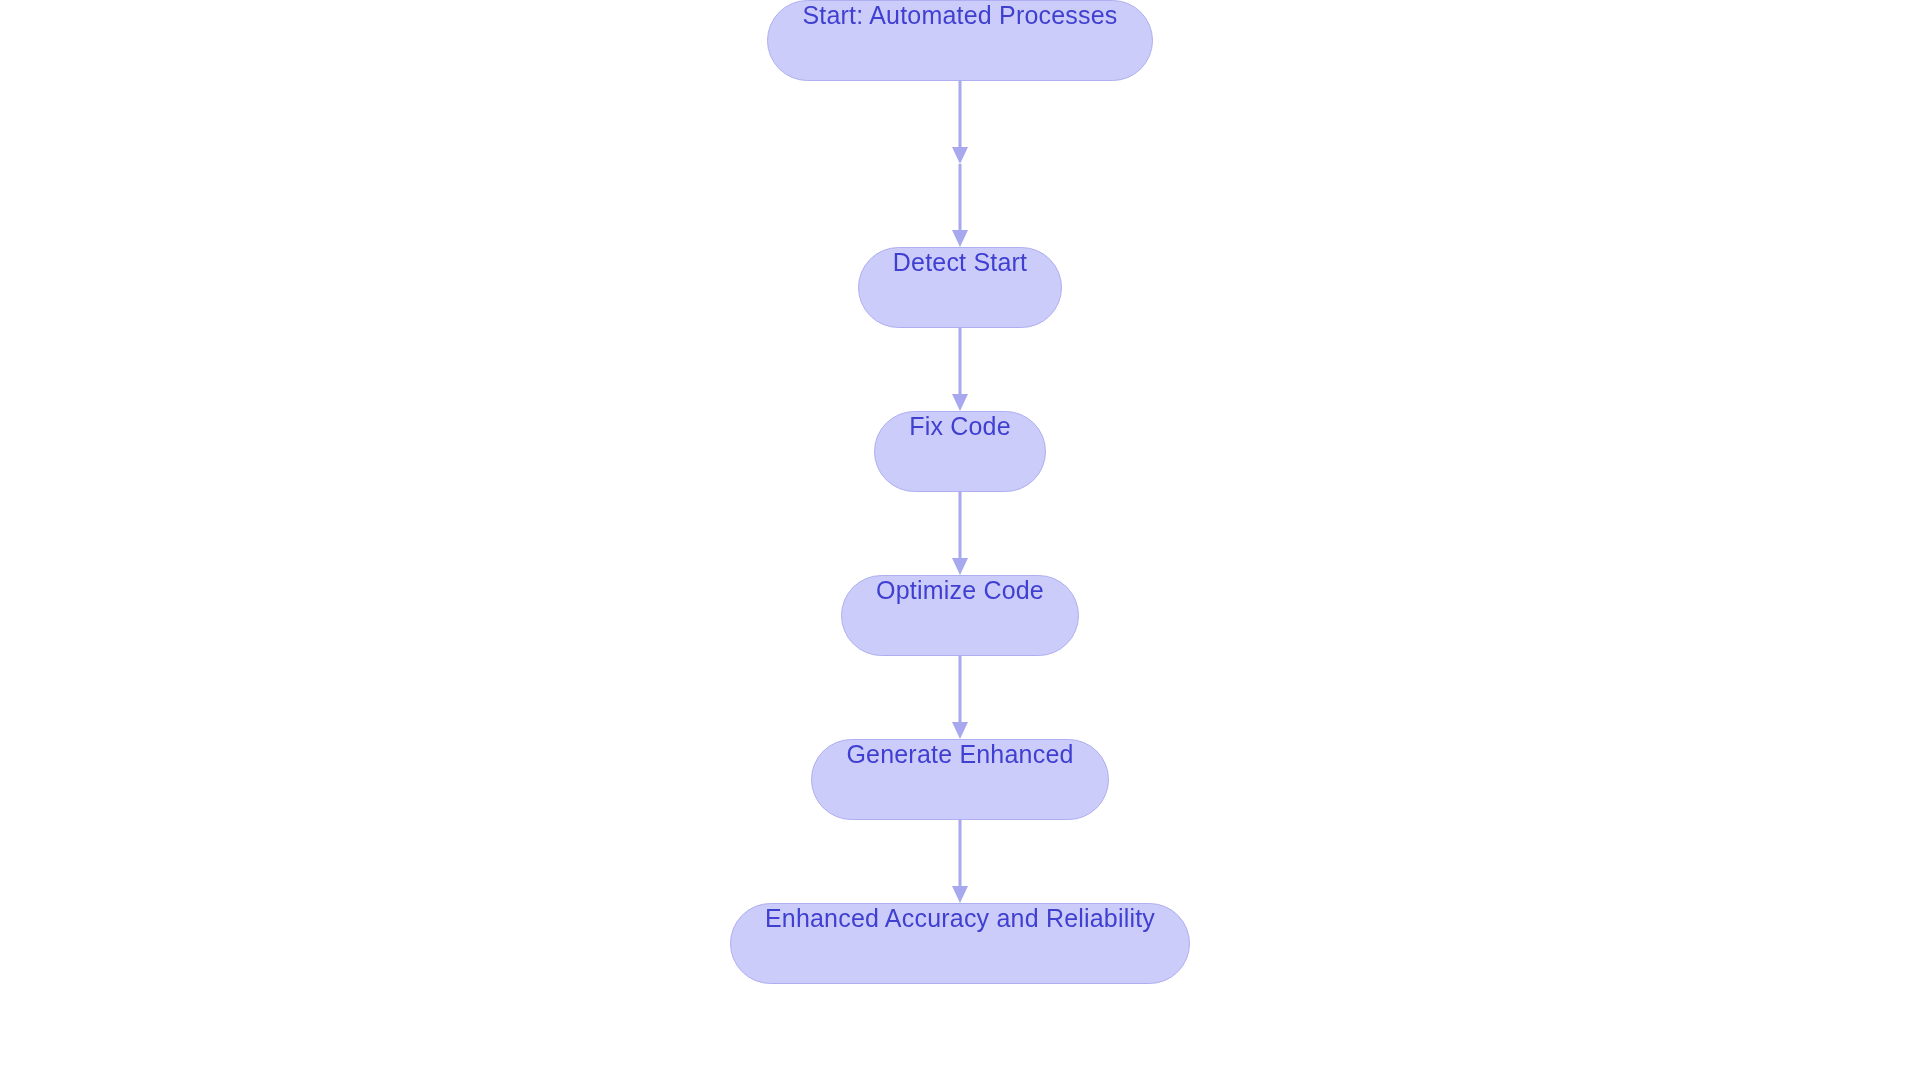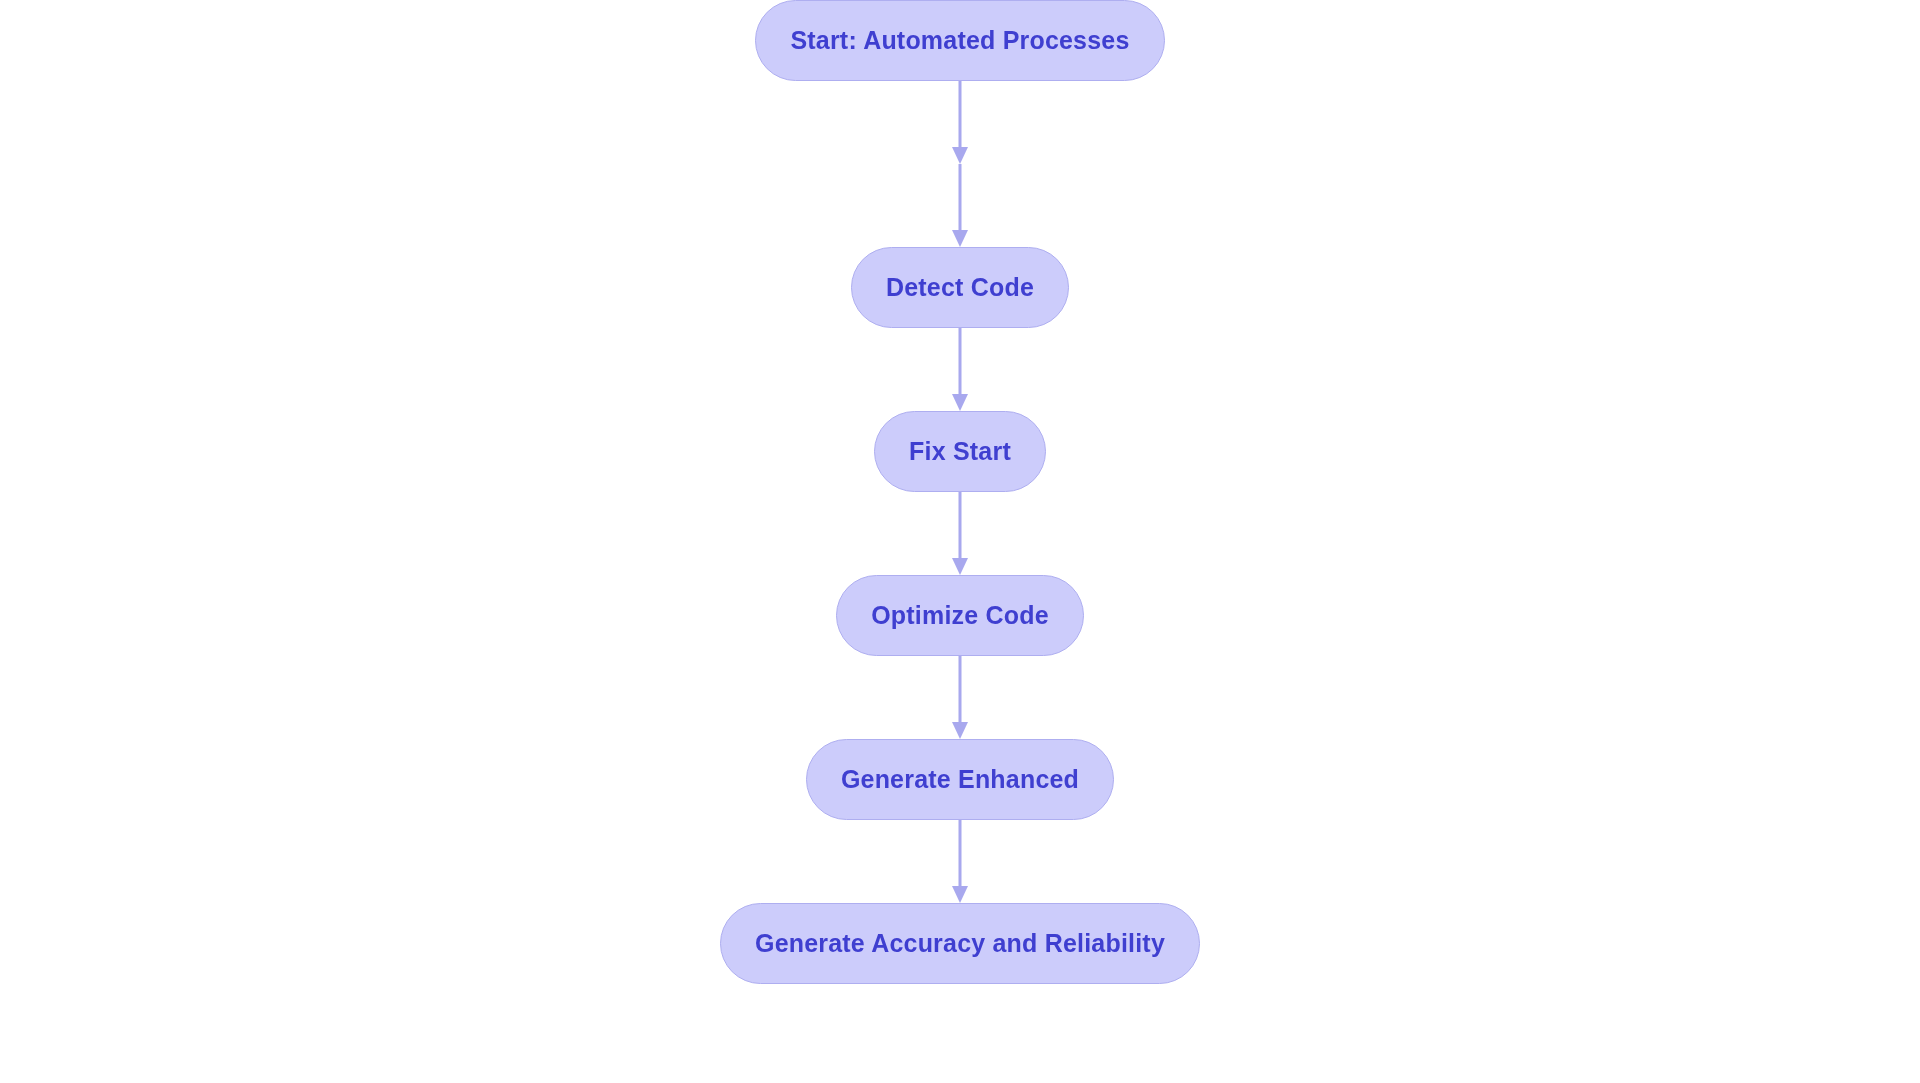--- a/index.html
+++ b/index.html
@@ -33,25 +33,24 @@
     align-items: center;
   }
 
   .node {
     box-sizing: border-box;
     height: 81px;
     border: 1.6px solid #AEAEF0;
     background: #CCCCFB;
     border-radius: 41px;
     display: flex;
-    align-items: center;
     justify-content: center;
     color: #3F3FD0;
     font-size: 25px;
-    font-weight: 700;
+    font-weight: 400;
     letter-spacing: 0.2px;
     white-space: nowrap;
     padding: 0 34px;
     flex: 0 0 auto;
   }
 
   .connector {
     flex: 0 0 auto;
     width: 20px;
     height: 83px;
@@ -93,30 +92,30 @@
       <div class="head"></div>
     </div>
 
 
     <div class="connector">
       <div class="line"></div>
       <div class="head"></div>
     </div>
 
     <div class="node">
-      <span>Detect Code</span>
+      <span>Detect Start</span>
     </div>
 
     <div class="connector">
       <div class="line"></div>
       <div class="head"></div>
     </div>
 
     <div class="node">
-      <span>Fix Start</span>
+      <span>Fix Code</span>
     </div>
 
     <div class="connector">
       <div class="line"></div>
       <div class="head"></div>
     </div>
 
     <div class="node">
       <span>Optimize Code</span>
     </div>
@@ -129,17 +128,17 @@
     <div class="node">
       <span>Generate Enhanced</span>
     </div>
 
     <div class="connector">
       <div class="line"></div>
       <div class="head"></div>
     </div>
 
     <div class="node">
-      <span>Generate Accuracy and Reliability</span>
+      <span>Enhanced Accuracy and Reliability</span>
     </div>
 
   </div>
 </div>
 
 </body></html>

